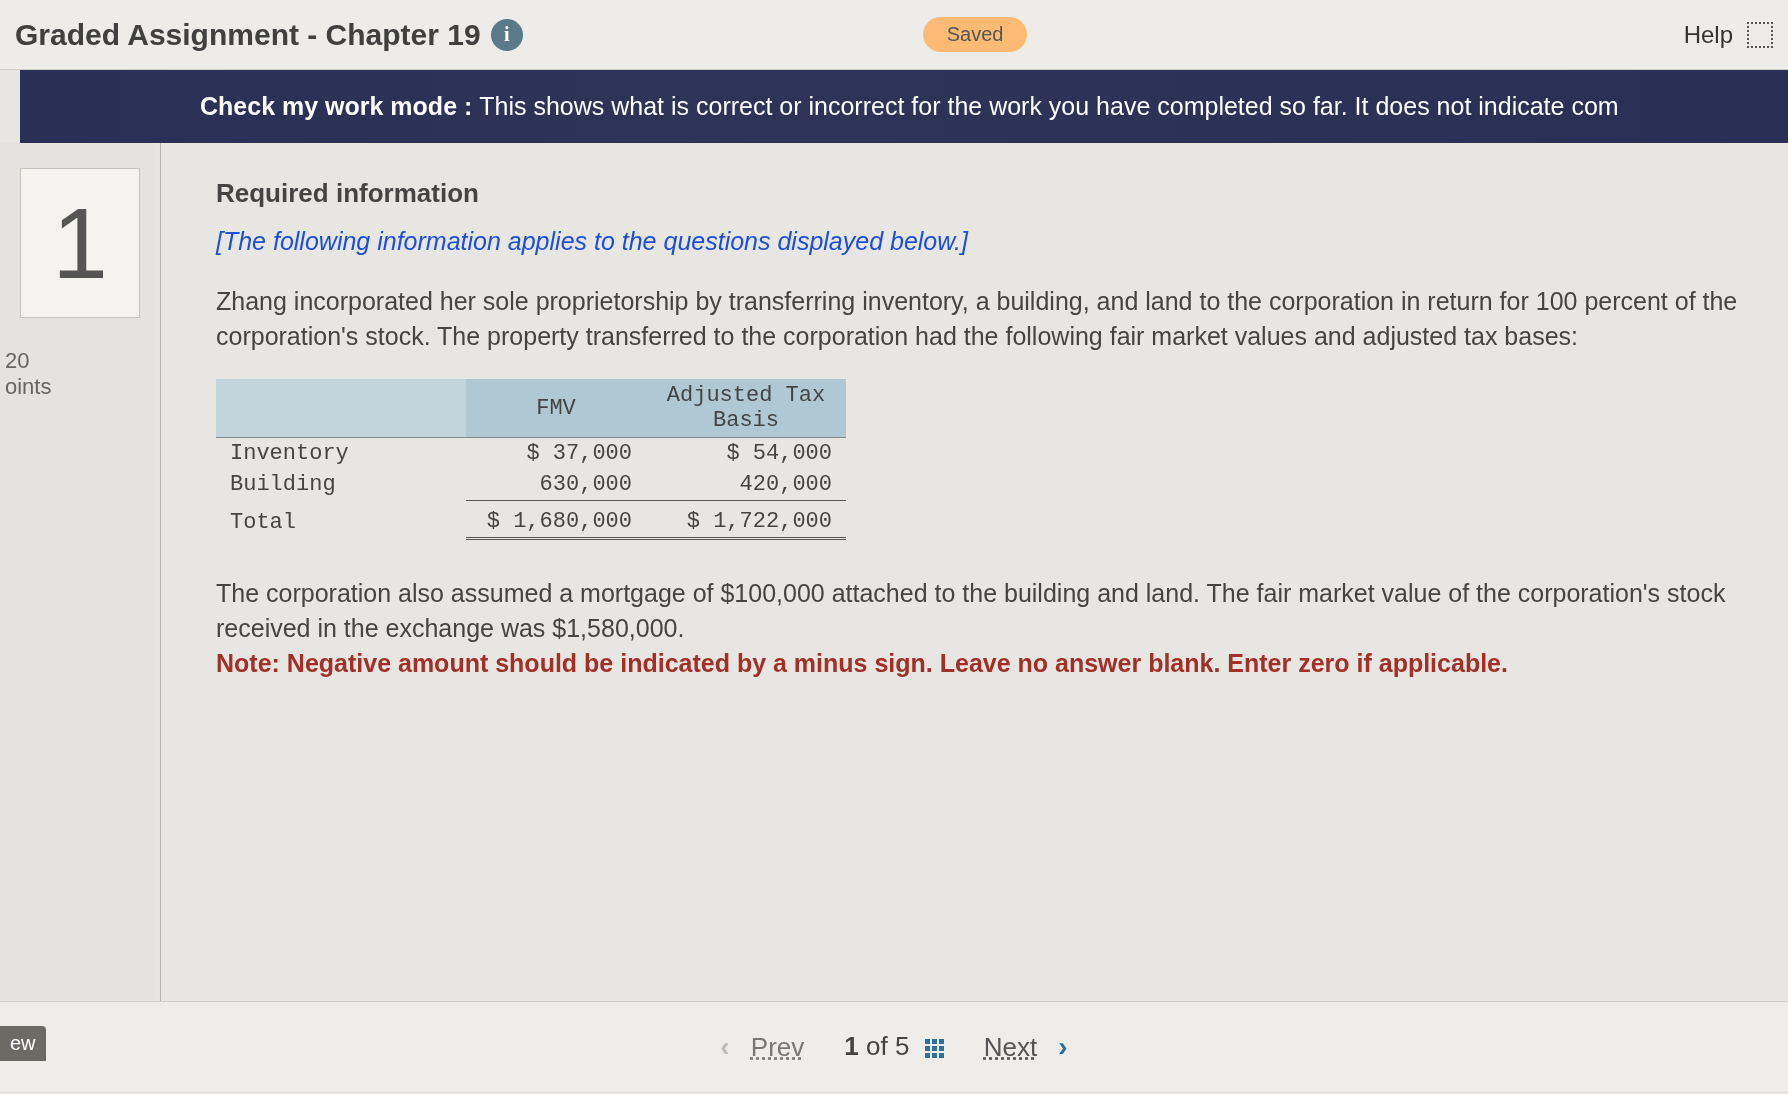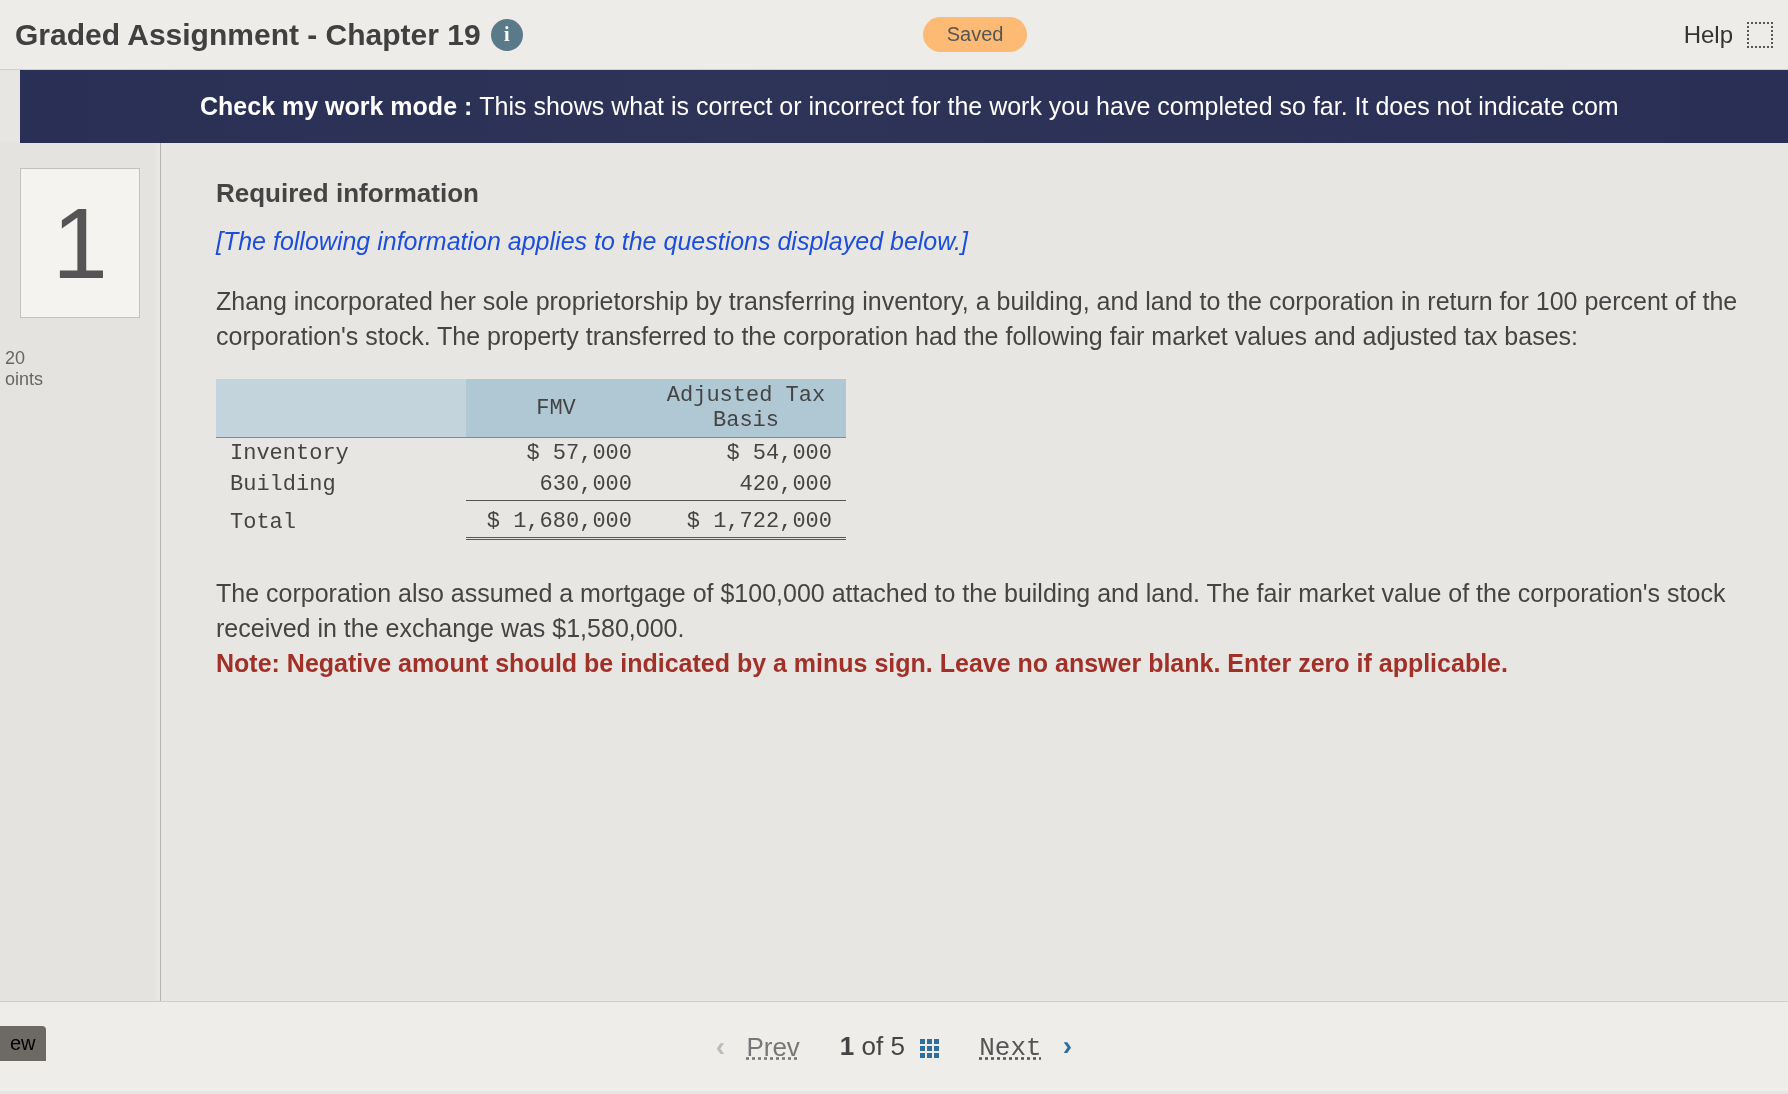--- a/index.html
+++ b/index.html
@@ -91,28 +91,28 @@
       align-items: center;
       justify-content: center;
       font-size: 100px;
       color: #555;
       margin: 15px auto 0 20px;
     }
     .points-block {
       margin-top: 30px;
       padding-left: 5px;
       color: #666;
-      font-size: 18px;
+      font-size: 22px;
     }
     .ew-tab {
       position: absolute;
       left: 0;
       bottom: -60px;
       background: #6d6a66;
-      color: #000000;
+      color: #ffffff;
       font-size: 20px;
       padding: 6px 10px;
       border-radius: 0 4px 0 0;
     }
 
     .content-wrap {
       flex: 1;
       padding: 35px 25px 10px 55px;
       border-left: 1px solid #b8b5b0;
       margin-left: 5px;
@@ -189,21 +189,20 @@
       font-size: 26px;
       color: #666;
     }
     .footer-nav .navlink {
       text-decoration: underline dotted;
       color: #777;
       padding: 4px 10px;
     }
     .footer-nav .navlink.next {
       color: #555;
-      font-family: Liberation Mono, monospace;
     }
     .footer-nav .pagecount { color: #444; }
     .footer-nav .chev {
       color: #2e6f9e;
       font-weight: bold;
       font-size: 28px;
       margin-left: 4px;
     }
     .footer-nav .chev.prev {
       color: #bbb;
@@ -254,21 +253,21 @@
       <thead>
         <tr>
           <th></th>
           <th class="col-fmv">FMV</th>
           <th class="col-basis">Adjusted Tax Basis</th>
         </tr>
       </thead>
       <tbody>
         <tr>
           <td class="rowlabel">Inventory</td>
-          <td class="num">$ 57,000</td>
+          <td class="num">$ 37,000</td>
           <td class="num">$ 54,000</td>
         </tr>
         <tr>
           <td class="rowlabel">Building</td>
           <td class="num">630,000</td>
           <td class="num">420,000</td>
         </tr>
         <tr class="total">
           <td class="rowlabel">Total</td>
           <td class="num">$ 1,680,000</td>

